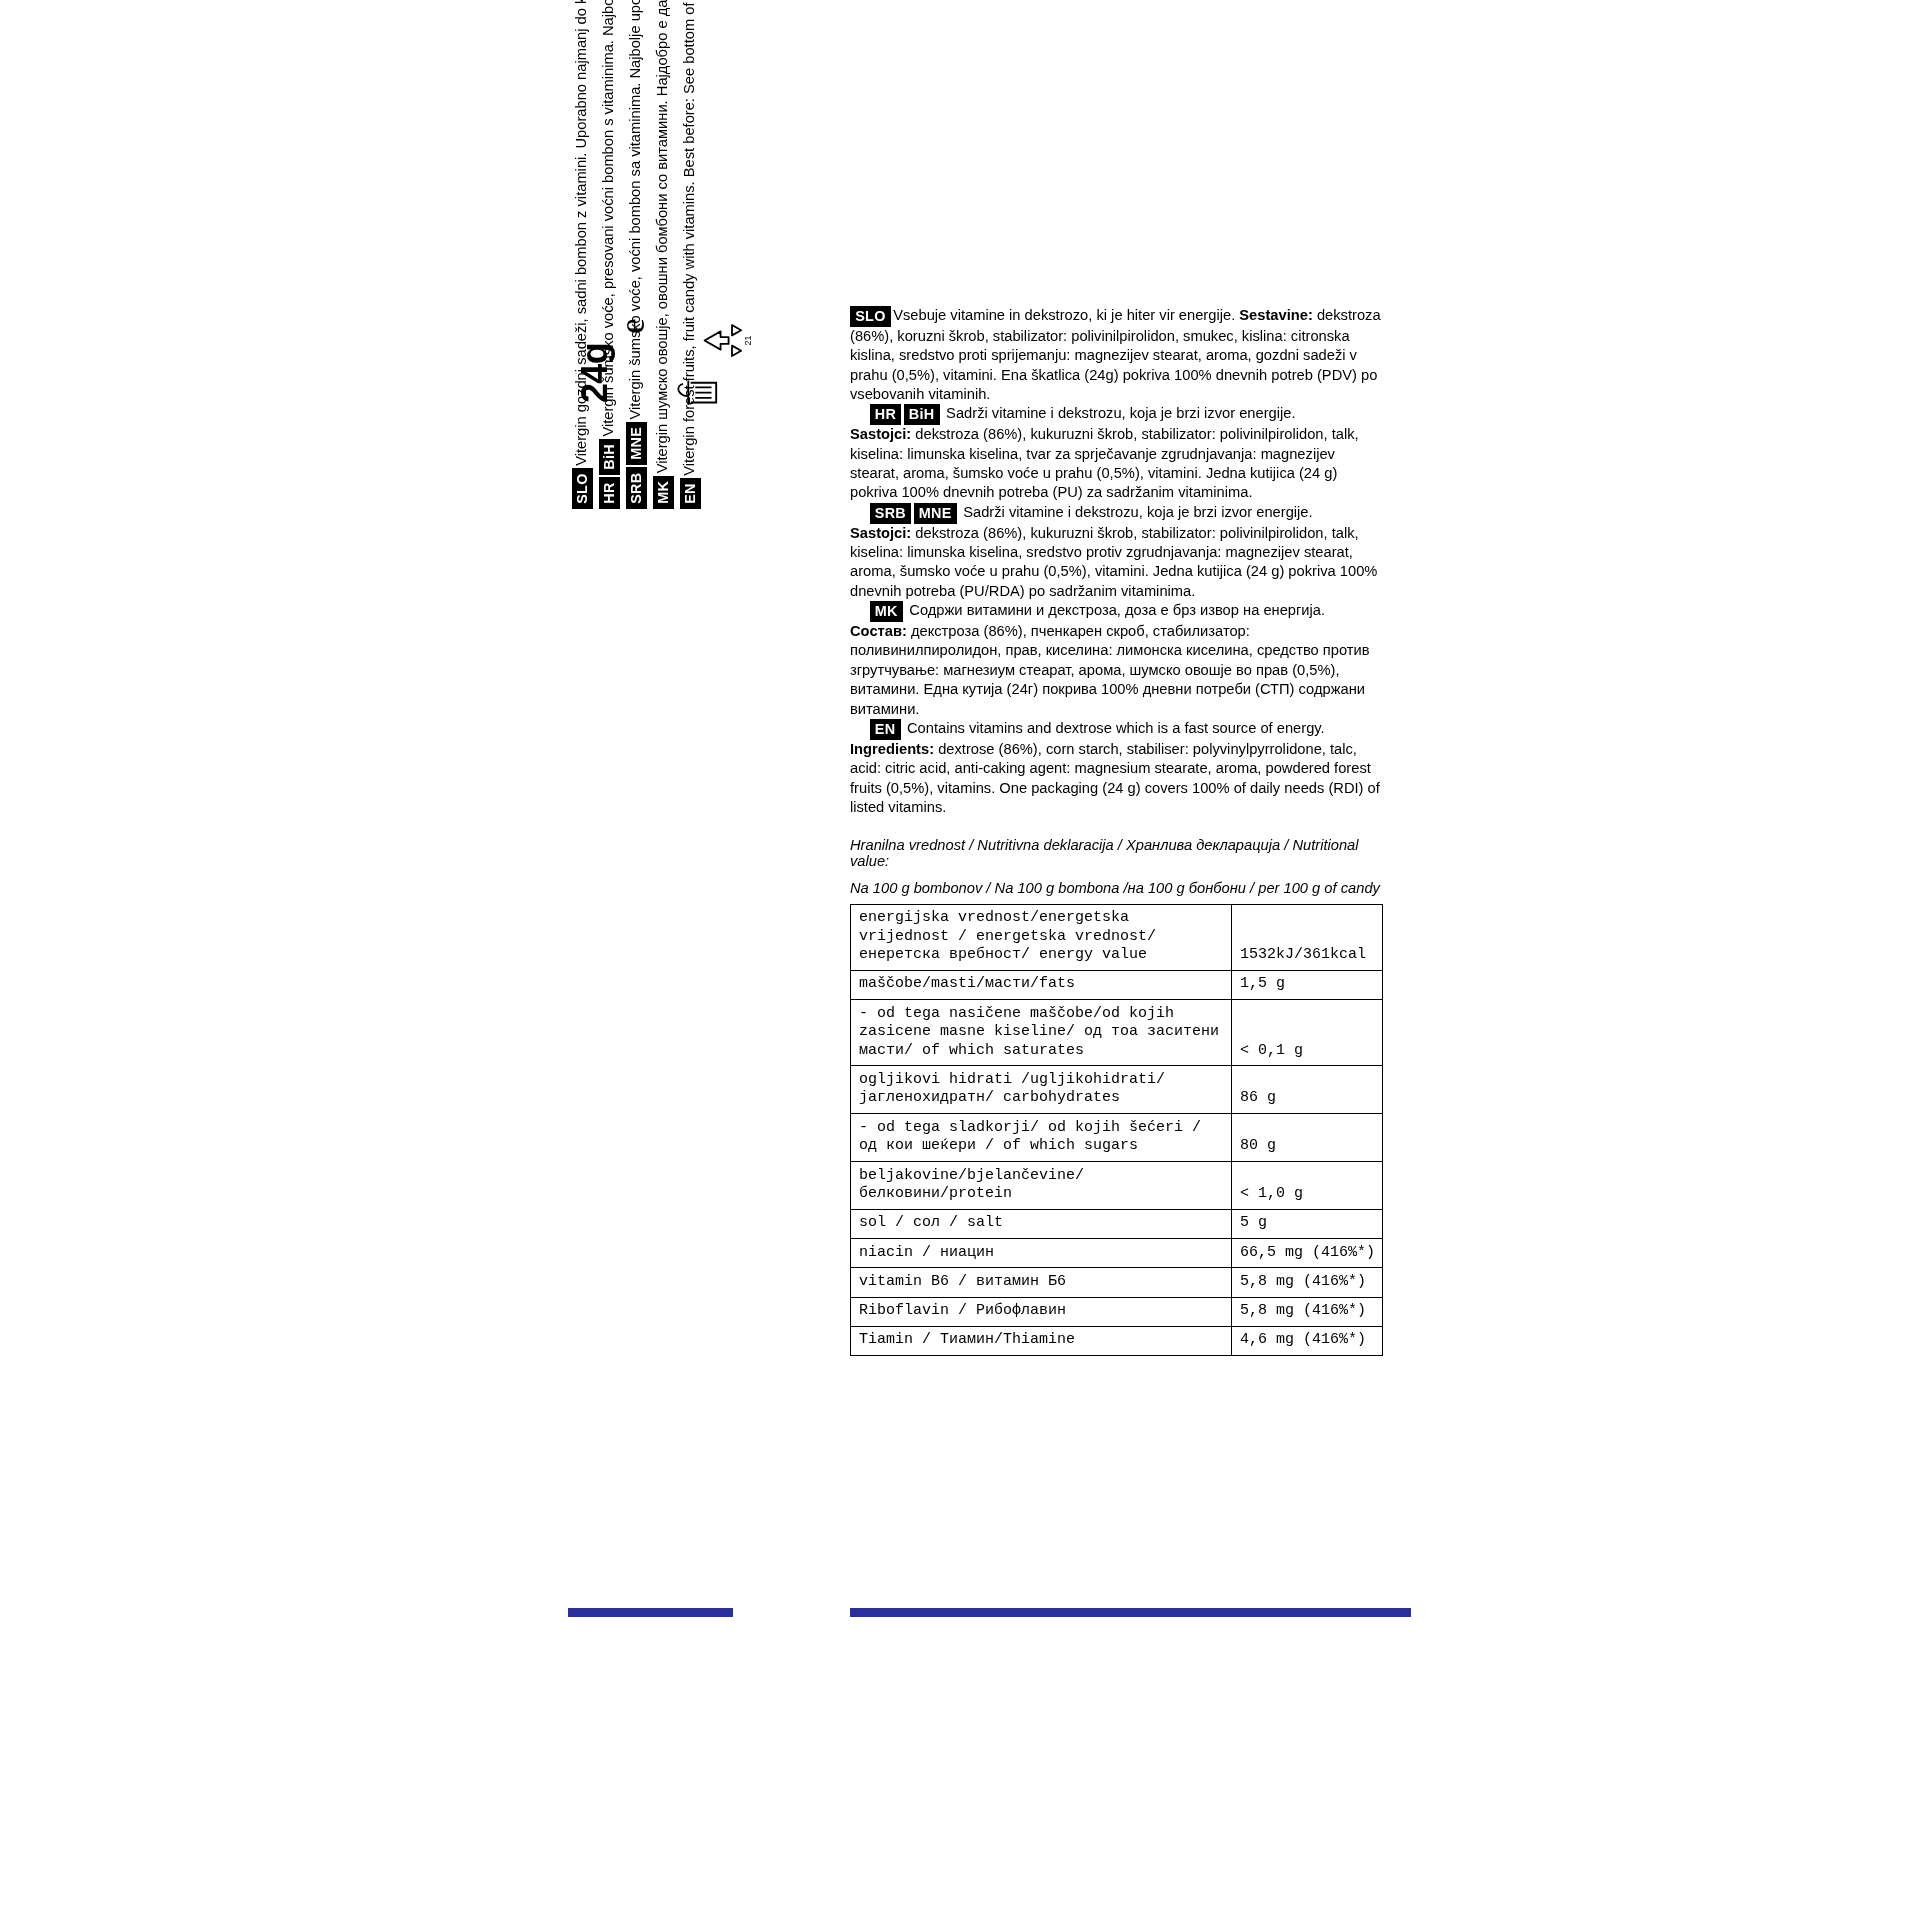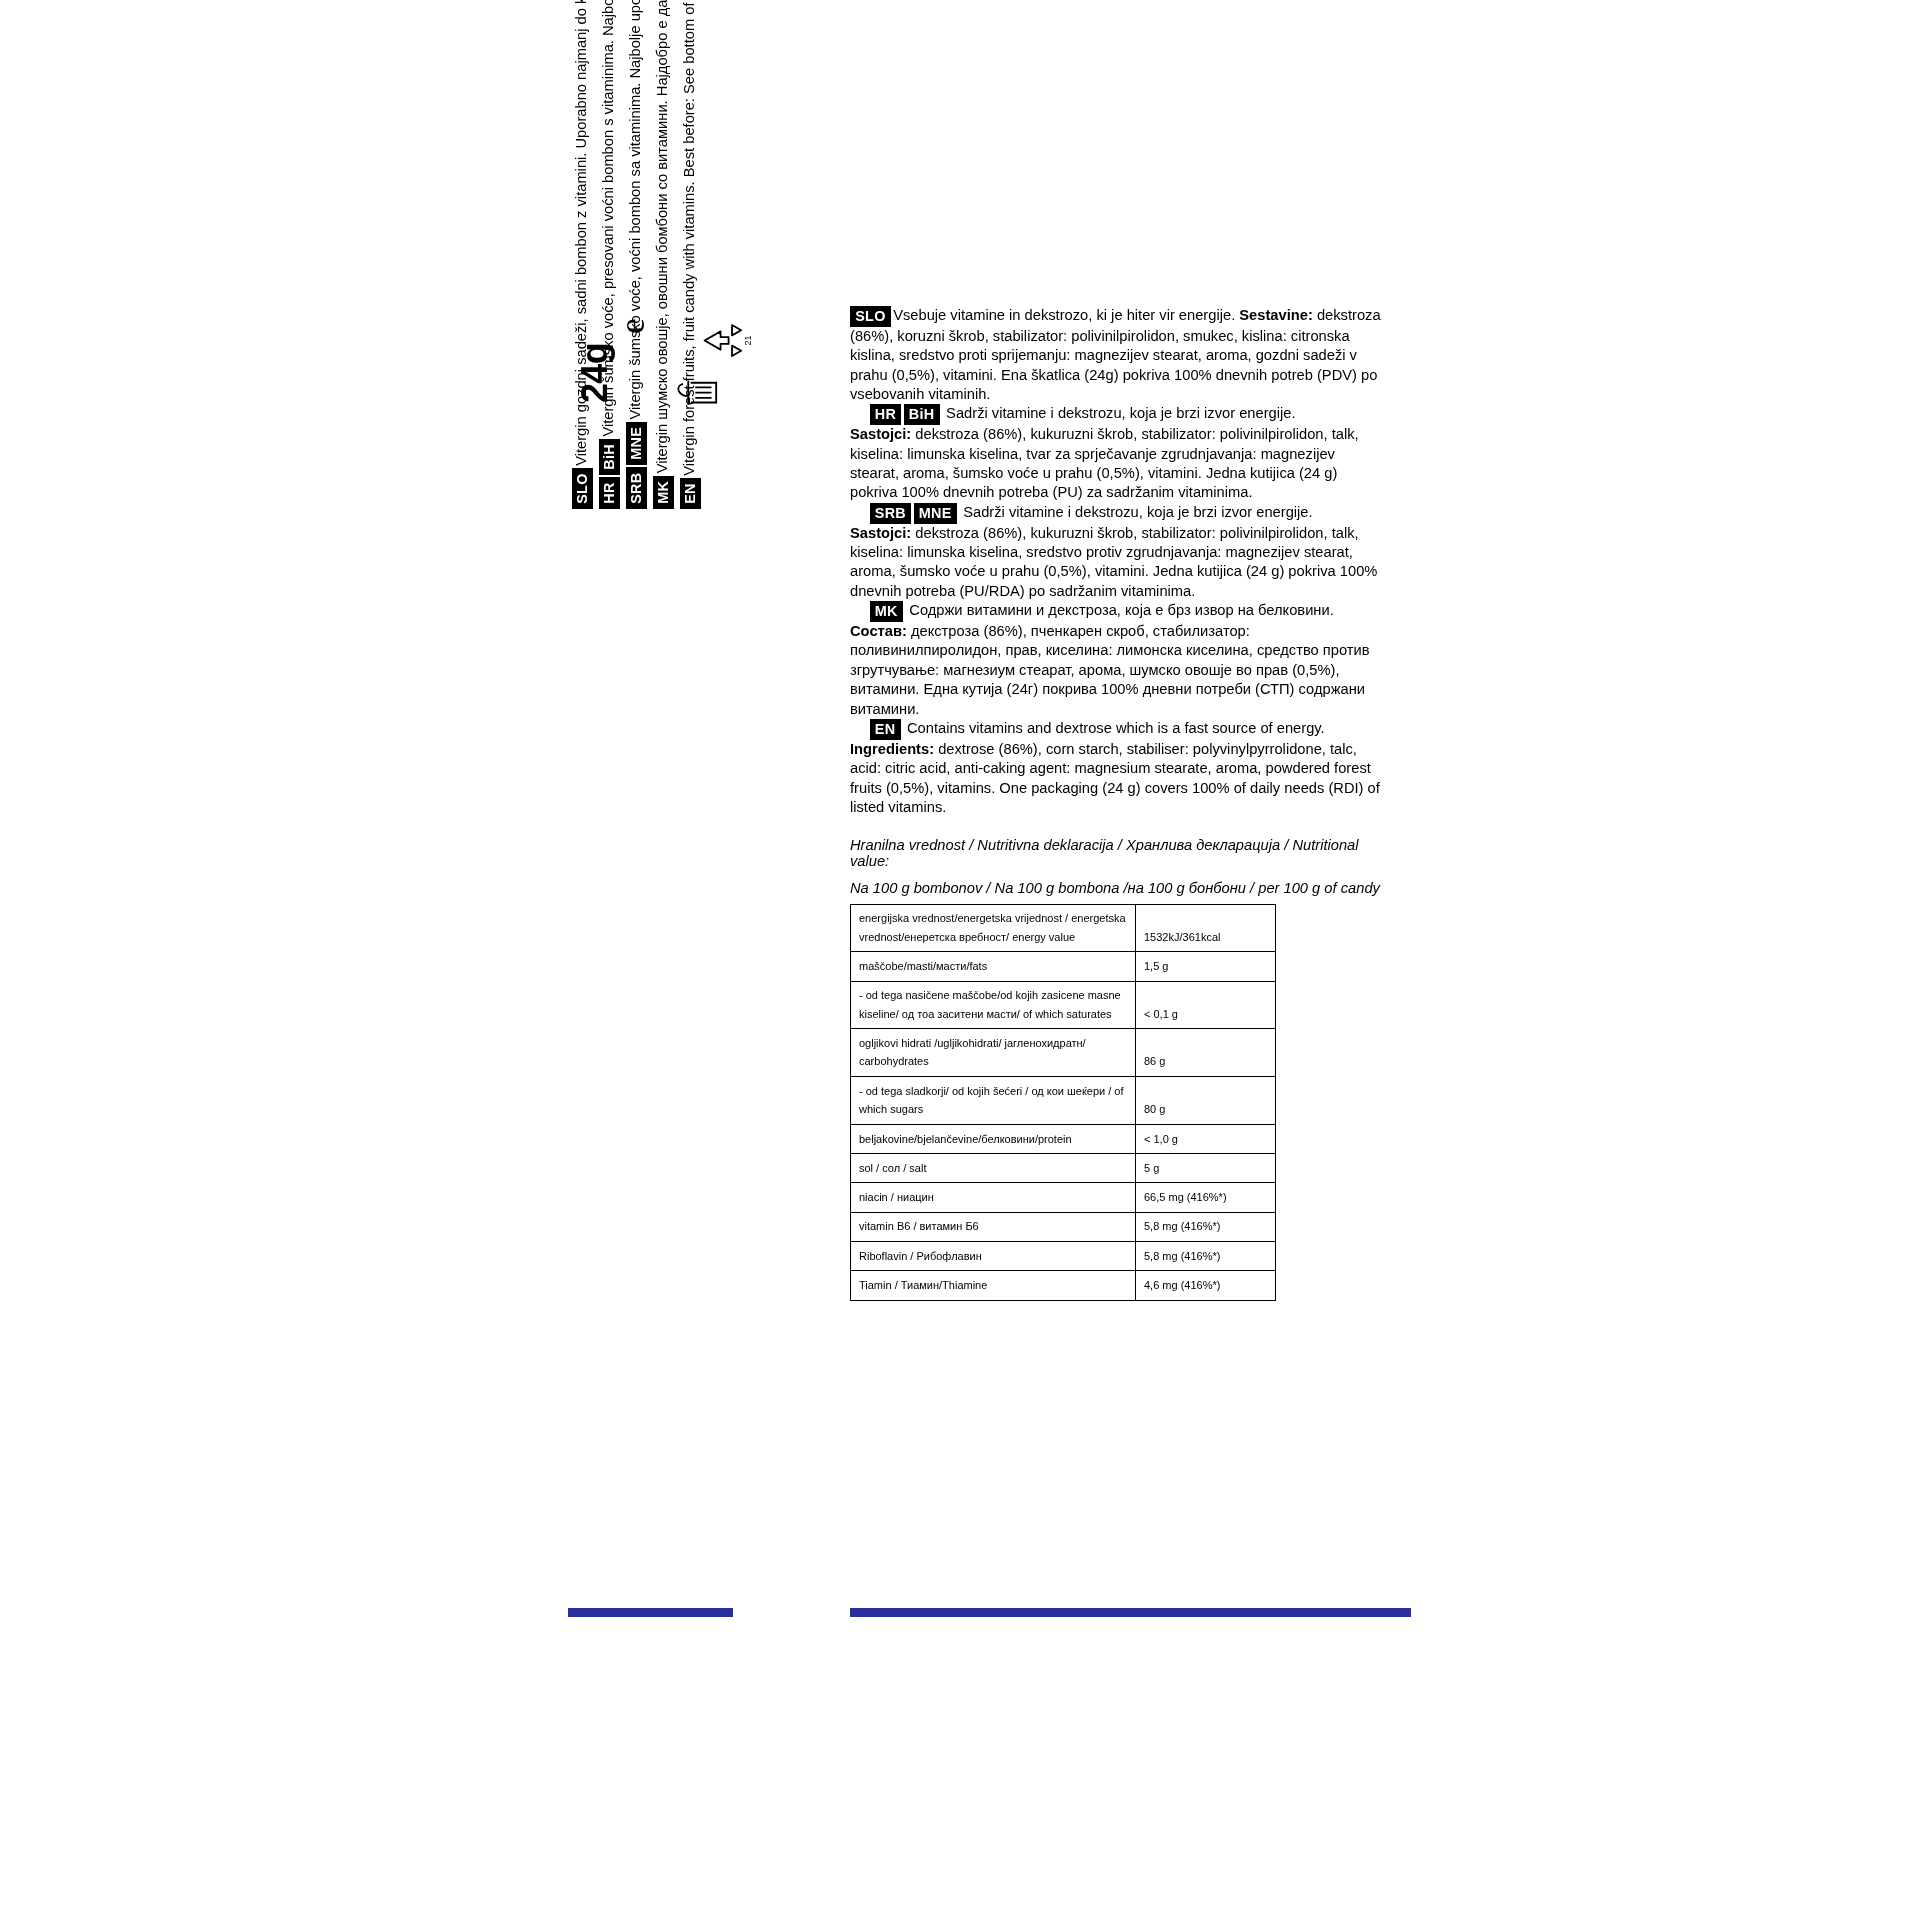--- a/index.html
+++ b/index.html
@@ -140,23 +140,24 @@
   
   .nut-head {
     font-size: 14.7px;
     line-height: 16px;
     font-style: italic;
   }
 
   
   #nutrition-table {
     border-collapse: collapse;
-    width: 426px;
+    width: 533px;
     margin-top: 8px;
-    font-size: 11px;
+    font-size: 15px;
+    font-family: Liberation Mono, monospace;
   }
   #nutrition-table td {
     border: 1.2px solid #000000;
     padding: 4.6px 7px 5.2px 8px;
     vertical-align: top;
     line-height: 18.5px;
   }
   #nutrition-table td.val {
     text-align: left;
     white-space: nowrap;
@@ -235,21 +236,21 @@
     <span class="indent-tag"></span><span class="lang-tag">HR</span><span class="lang-tag">BiH</span> <span>Sadrži vitamine i dekstrozu, koja je brzi izvor energije.</span><br>
     <span class="bold">Sastojci:</span> <span>dekstroza (86%), kukuruzni škrob, stabilizator: polivinilpirolidon, talk, kiselina: limunska kiselina, tvar za sprječavanje zgrudnjavanja: magnezijev stearat, aroma, šumsko voće u prahu (0,5%), vitamini. Jedna kutijica (24 g) pokriva 100% dnevnih potreba (PU) za sadržanim vitaminima.</span>
   </div>
 
   <div class="para">
     <span class="indent-tag"></span><span class="lang-tag">SRB</span><span class="lang-tag">MNE</span> <span>Sadrži vitamine i dekstrozu, koja je brzi izvor energije.</span><br>
     <span class="bold">Sastojci:</span> <span>dekstroza (86%), kukuruzni škrob, stabilizator: polivinilpirolidon, talk, kiselina: limunska kiselina, sredstvo protiv zgrudnjavanja: magnezijev stearat, aroma, šumsko voće u prahu (0,5%), vitamini. Jedna kutijica (24 g) pokriva 100% dnevnih potreba (PU/RDA) po sadržanim vitaminima.</span>
   </div>
 
   <div class="para">
-    <span class="indent-tag"></span><span class="lang-tag">MK</span> <span>Содржи витамини и декстроза, која е брз извор на белковини.</span><br>
+    <span class="indent-tag"></span><span class="lang-tag">MK</span> <span>Содржи витамини и декстроза, доза е брз извор на енергија.</span><br>
     <span class="bold">Состав:</span> <span>декстроза (86%), пченкарен скроб, стабилизатор: поливинилпиролидон, прав, киселина: лимонска киселина, средство против згрутчување: магнезиум стеарат, арома, шумско овошје во прав (0,5%), витамини. Една кутија (24г) покрива 100% дневни потреби (СТП) содржани витамини.</span>
   </div>
 
   <div class="para">
     <span class="indent-tag"></span><span class="lang-tag">EN</span>  <span>Contains vitamins and dextrose which is a fast source of energy.</span><br>
     <span class="bold">Ingredients:</span> <span>dextrose (86%), corn starch, stabiliser: polyvinylpyrrolidone, talc, acid: citric acid, anti-caking agent: magnesium stearate, aroma, powdered forest fruits (0,5%), vitamins. One packaging (24 g) covers 100% of daily needs (RDI) of listed vitamins.</span>
   </div>
 
   <div class="gap-md"></div>
 

